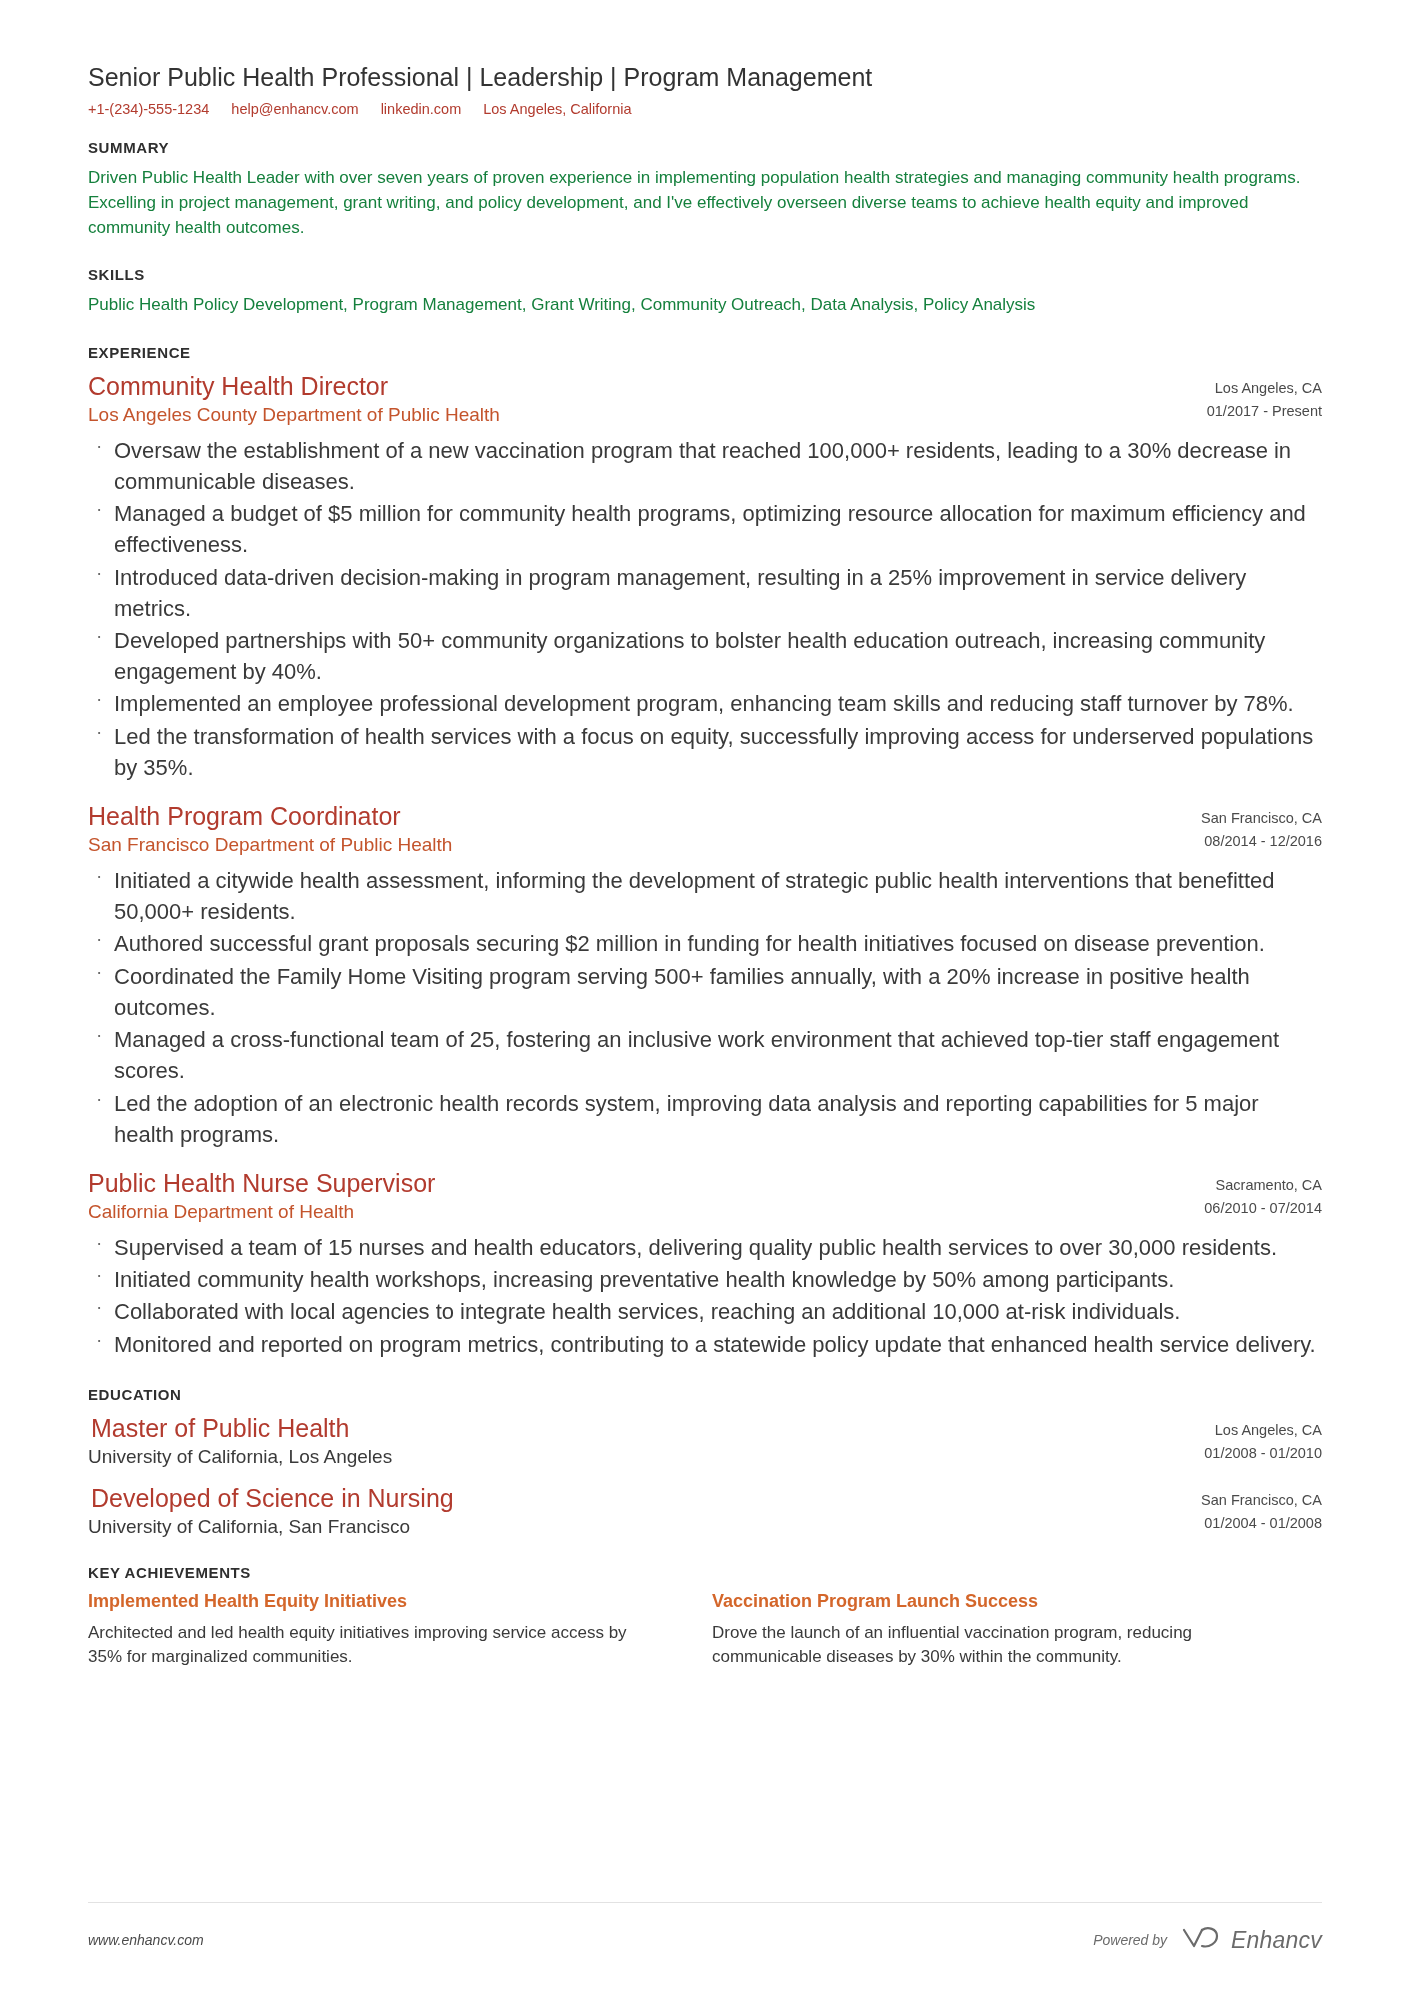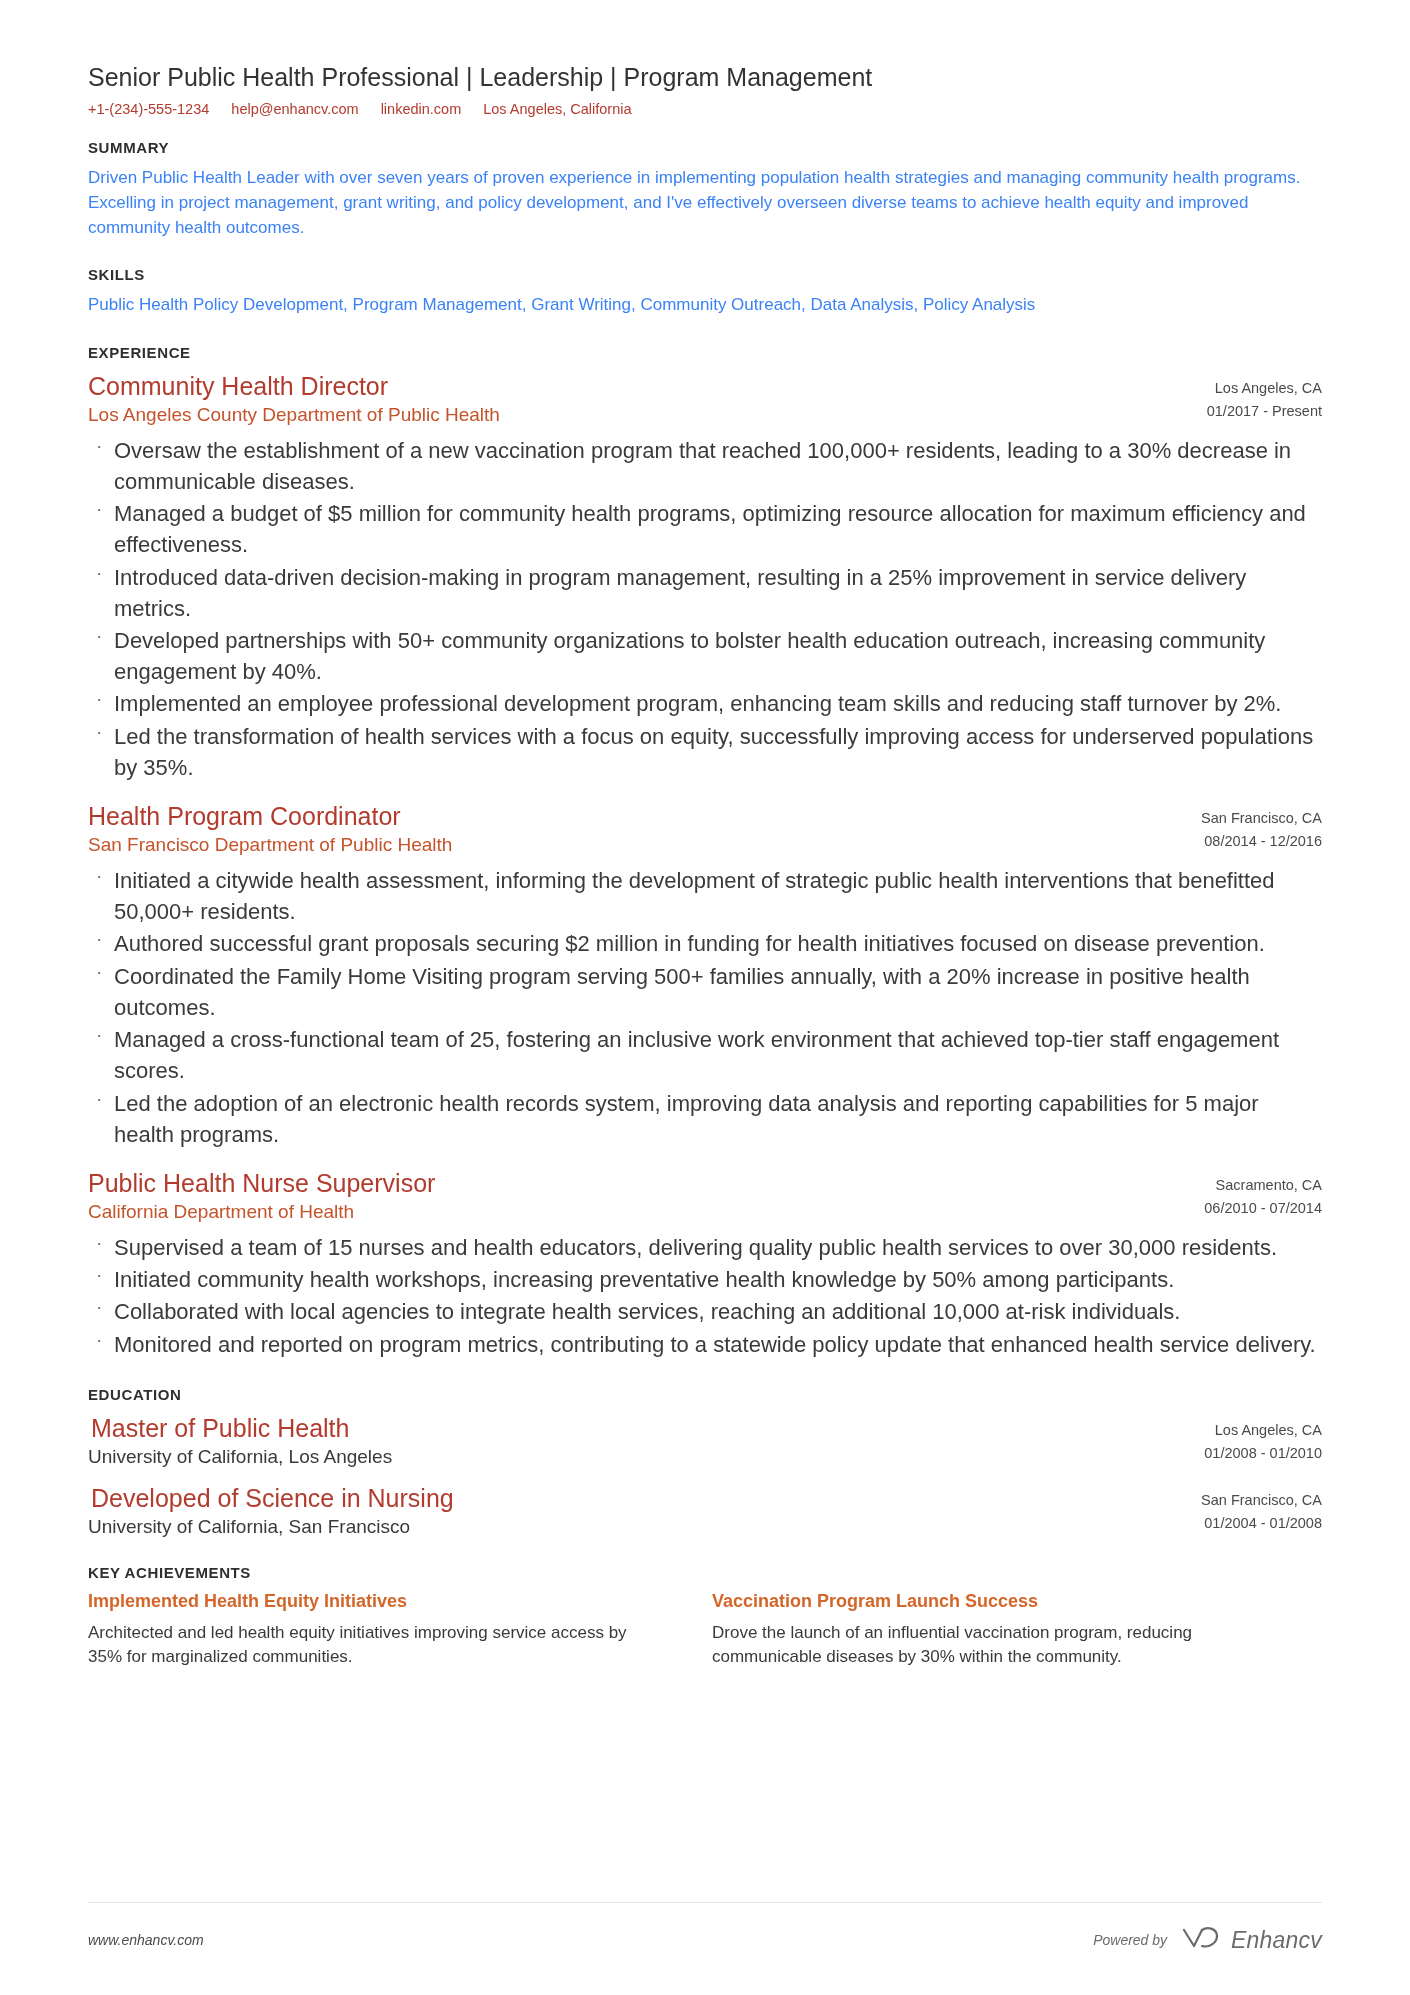--- a/index.html
+++ b/index.html
@@ -56,21 +56,21 @@
     letter-spacing: 0.6px;
     color: #2f2f2f;
     text-transform: uppercase;
     margin: 0 0 10px 0;
   }
   .section { margin-bottom: 26px; }
 
   .body-text {
     font-size: 17px;
     line-height: 1.45;
-    color: #3b82f6;
+    color: #15803d;
   }
 
   
   .job { margin-bottom: 18px; }
   .job-head {
     display: flex;
     justify-content: space-between;
     align-items: flex-start;
   }
   .job-left { flex: 1 1 auto; padding-right: 20px; }
@@ -247,21 +247,21 @@
         <div class="job-right">
           <div class="job-location">Los Angeles, CA</div>
           <div class="job-dates">01/2017 - Present</div>
         </div>
       </div>
       <ul class="bullets">
         <li>Oversaw the establishment of a new vaccination program that reached 100,000+ residents, leading to a 30% decrease in communicable diseases.</li>
         <li>Managed a budget of $5 million for community health programs, optimizing resource allocation for maximum efficiency and effectiveness.</li>
         <li>Introduced data-driven decision-making in program management, resulting in a 25% improvement in service delivery metrics.</li>
         <li>Developed partnerships with 50+ community organizations to bolster health education outreach, increasing community engagement by 40%.</li>
-        <li>Implemented an employee professional development program, enhancing team skills and reducing staff turnover by 2%.</li>
+        <li>Implemented an employee professional development program, enhancing team skills and reducing staff turnover by 78%.</li>
         <li>Led the transformation of health services with a focus on equity, successfully improving access for underserved populations by 35%.</li>
       </ul>
     </div>
 
     <div class="job">
       <div class="job-head">
         <div class="job-left">
           <div class="job-title">Health Program Coordinator</div>
           <div class="job-company">San Francisco Department of Public Health</div>
         </div>

